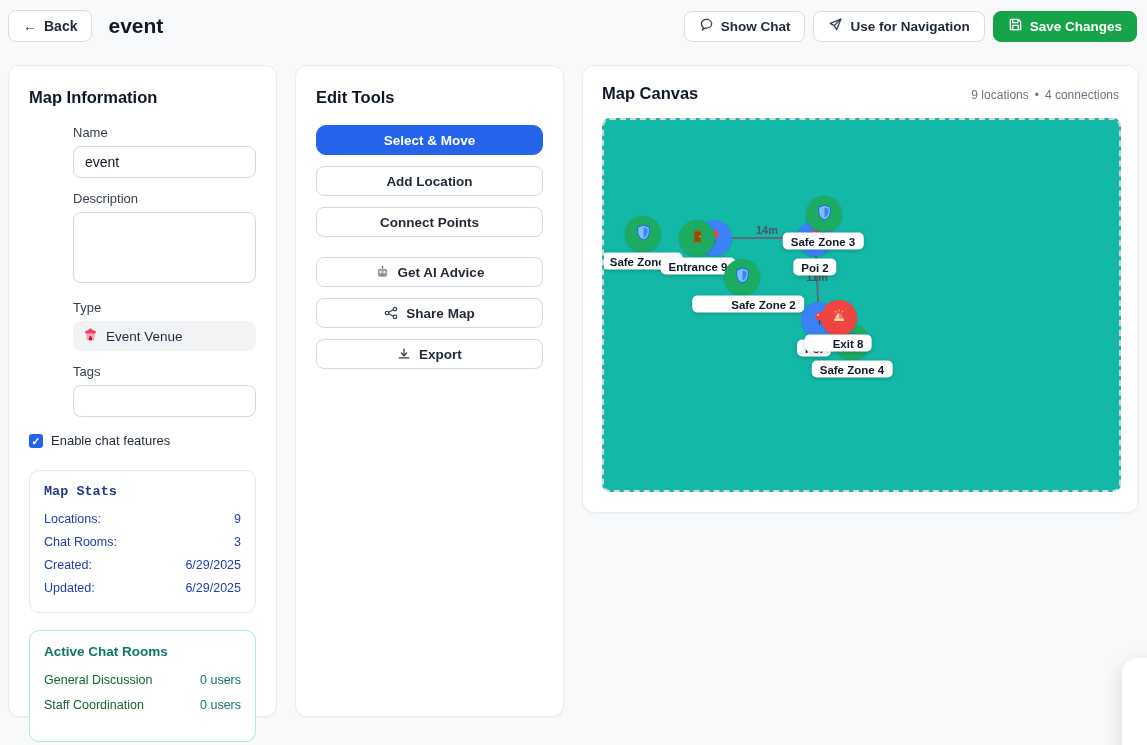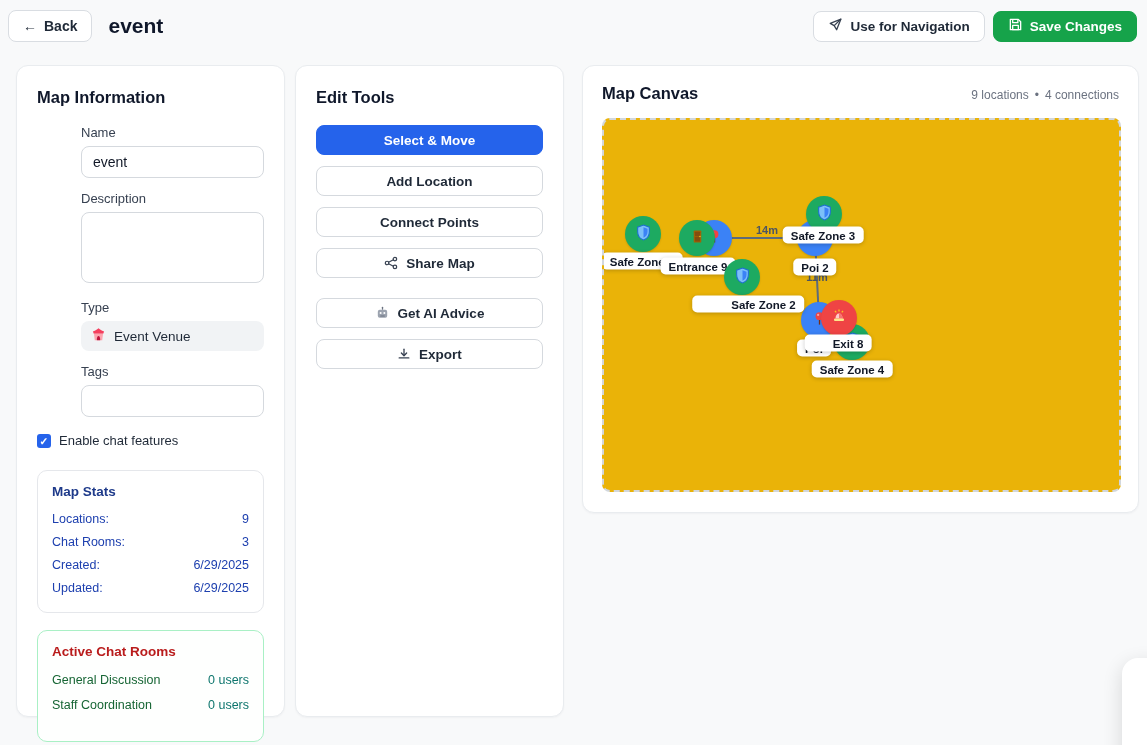--- a/index.html
+++ b/index.html
@@ -12,68 +12,76 @@
   .header { position:absolute; top:0; left:0; width:1147px; height:52px; display:flex; align-items:center; padding:0 10px 0 8px; }
   .btn { display:inline-flex; align-items:center; justify-content:center; gap:7px; border-radius:8px; font-size:13.5px; font-weight:700; font-family:inherit; cursor:pointer; white-space:nowrap; }
   .btn-outline { background:#fff; border:1px solid #d9dde2; color:#1f2937; }
   .back-btn { height:32px; padding:0 14px; font-size:14px; }
   .page-title { font-size:21px; font-weight:800; color:#0f172a; margin-left:16px; }
   .header-right { margin-left:auto; display:flex; gap:8px; align-items:center; }
   .hdr-btn { height:31px; padding:0 14px; }
   .btn-save { background:#16a34a; border:1px solid #16a34a; color:#fff; height:31px; padding:0 14px; }
   
   .card { position:absolute; background:#fff; border:1px solid #e9ecef; border-radius:12px; box-shadow:0 1px 2px rgba(16,24,40,.04); }
-  .card-info  { left:16px;   top:65px; width:269px; height:652px; padding:20px; }
+  .card-info  { left:8px;   top:65px; width:269px; height:652px; padding:20px; }
   .card-tools { left:295px; top:65px; width:269px; height:652px; padding:20px; }
   .card-canvas{ left:582px; top:65px; width:557px; height:448px; padding:18px 19px; }
   .card-h { font-size:16.5px; font-weight:700; color:#0f172a; margin:2px 0 18px; }
   
   .f-label { display:block; font-size:13px; color:#374151; margin:0 0 6px; }
   .f-input { width:100%; height:32px; border:1px solid #d5d9de; border-radius:8px; padding:0 11px; font-size:14px; font-family:inherit; color:#111827; background:#fff; outline:none; }
   .f-area { width:100%; height:71px; border:1px solid #d5d9de; border-radius:8px; padding:8px 11px; font-size:14px; font-family:inherit; resize:none; outline:none; }
   .f-group { margin-bottom:13px;margin-left:44px; }
   .type-box { height:30px; background:#f1f3f5; border-radius:8px; display:flex; align-items:center; gap:8px; padding:0 10px; font-size:13.5px; color:#1f2937; cursor:pointer; }
   .check-row { display:flex; align-items:center; gap:8px; margin:16px 0 6px; font-size:13px; color:#1f2937; }
   .checkbox { width:14px; height:14px; border-radius:3px; background:#2563eb; color:#fff; font-size:10.5px; line-height:14px; text-align:center; font-weight:700; cursor:pointer; flex:0 0 auto; }
   
   .stats-card { border:1px solid #e5e7eb; border-radius:10px; padding:13px 14px; margin-top:22px; }
-  .stats-title { font-size:13.5px; font-weight:700; color:#1e3a8a; margin-bottom:8px; }
+  .stats-title { font-size:13.5px; font-weight:700; color:#1e3a8a; margin-bottom:8px;font-family:Liberation Mono, monospace; }
   .stats-row { display:flex; justify-content:space-between; font-size:12.5px; color:#1e40af; padding:4.5px 0; }
   .chat-card { border:1px solid #a9f0c5; border-radius:10px; padding:13px 14px; margin-top:17px; background:#fefffe; }
-  .chat-title { font-size:13.5px; font-weight:700; color:#b91c1c; margin-bottom:8px; }
+  .chat-title { font-size:13.5px; font-weight:700; color:#0f766e; margin-bottom:8px; }
   .chat-row { display:flex; justify-content:space-between; font-size:12.5px; color:#166534; padding:5.5px 0; }
   .chat-users { color:#0f766e; }
   
   .tool { width:100%; height:30px; border-radius:8px; font-size:13.5px; font-weight:700; font-family:inherit; display:flex; align-items:center; justify-content:center; gap:8px; margin-bottom:11px; background:#fff; border:1px solid #d5d9de; color:#1f2937; cursor:pointer; }
-  .tool-active { background:#2563eb; border-color:#2563eb; color:#fff; }
+  .tool-active { background:#2563eb; border-color:#2563eb; color:#fff;border-radius:10px; }
   .tool-gap { margin-top:20px; }
   .tool .ic { display:inline-flex; }
   
   .canvas-head { display:flex; align-items:baseline; justify-content:space-between; }
   .canvas-counts { font-size:12px; color:#6b7280; display:flex; gap:6px; }
-  .map-canvas { position:relative; margin-top:15px; width:519px; height:374px; background:#eab308; border:2px dashed #d2d7dd; border-radius:8px; overflow:hidden; cursor:crosshair; }
+  .map-canvas { position:relative; margin-top:15px; width:519px; height:374px; background:#14b8a6; border:2px dashed #d2d7dd; border-radius:8px; overflow:hidden; cursor:crosshair; }
   .edges { position:absolute; left:0; top:0; width:100%; height:100%; }
   .node { position:absolute; width:36px; height:36px; border-radius:50%; display:flex; align-items:center; justify-content:center; transform:translate(-50%,-50%); cursor:grab; box-shadow:0 1px 2px rgba(0,0,0,.15); }
   .node-label { position:absolute; transform:translate(-50%,-50%); background:#fff; padding:2.5px 8px; border-radius:5px; font-size:11.5px; font-weight:700; color:#111827; white-space:nowrap; box-shadow:0 1px 4px rgba(0,0,0,.22); }
   .edge-text { font-size:11px; font-weight:700; fill:#4b5563; }
   
   .float-widget { position:absolute; left:1122px; top:658px; width:60px; height:120px; background:#fff; border-radius:16px; box-shadow:0 6px 20px rgba(0,0,0,.14); cursor:pointer; }
 </style>
 </head>
 <body>
 
 <div class="header">
   <button class="btn btn-outline back-btn">
     <span>←</span>
     <span>Back</span>
   </button>
   <div class="page-title">event</div>
   <div class="header-right">
     <button class="btn btn-outline hdr-btn">
       <span class="ic">
+        <svg width="15" height="15" viewBox="0 0 16 16" fill="none" stroke="#374151" stroke-width="1.4">
+            <path d="M8 2.5 C4.9 2.5 2.5 4.6 2.5 7.2 C2.5 8.7 3.3 10 4.5 10.9 L4 13.5 L6.8 11.7 C7.2 11.8 7.6 11.9 8 11.9 C11.1 11.9 13.5 9.8 13.5 7.2 C13.5 4.6 11.1 2.5 8 2.5 Z"></path>
+          </svg>
+      </span>
+      <span>Show Chat</span>
+    </button>
+    <button class="btn btn-outline hdr-btn">
+      <span class="ic">
         <svg width="15" height="15" viewBox="0 0 16 16" fill="none" stroke="#374151" stroke-width="1.4" stroke-linejoin="round">
             <path d="M13.8 2.2 L2.4 6.8 L6.6 9.2 L9.2 13.6 Z"></path>
             <path d="M13.8 2.2 L6.6 9.2"></path>
           </svg>
       </span>
       <span>Use for Navigation</span>
     </button>
     <button class="btn btn-save">
       <span class="ic">
         <svg width="15" height="15" viewBox="0 0 16 16" fill="none" stroke="#ffffff" stroke-width="1.4" stroke-linejoin="round">
@@ -167,44 +175,44 @@
   <div>
       <button class="tool tool-active">
         <span>Select &amp; Move</span>
       </button>
       <button class="tool">
         <span>Add Location</span>
       </button>
       <button class="tool">
         <span>Connect Points</span>
       </button>
-      <button class="tool">
-        <span class="ic">
-          <svg width="14" height="14" viewBox="0 0 16 16" fill="none" stroke="#374151" stroke-width="1.4">
-            <circle cx="12.5" cy="3.5" r="2"></circle>
-            <circle cx="3.5" cy="8" r="2"></circle>
-            <circle cx="12.5" cy="12.5" r="2"></circle>
-            <line x1="5.3" y1="7.1" x2="10.7" y2="4.3"></line>
-            <line x1="5.3" y1="8.9" x2="10.7" y2="11.7"></line>
-          </svg>
-        </span>
-        <span>Share Map</span>
-      </button>
       <button class="tool tool-gap">
         <span class="ic">
           <svg width="15" height="15" viewBox="0 0 16 16">
             <line x1="8" y1="2" x2="8" y2="4" stroke="#6b7280" stroke-width="1.2"></line>
             <circle cx="8" cy="1.8" r="0.9" fill="#6b7280"></circle>
             <rect x="3" y="4" width="10" height="8.5" rx="2" fill="#9ca3af"></rect>
             <circle cx="6" cy="7.5" r="1.1" fill="#fff"></circle>
             <circle cx="10" cy="7.5" r="1.1" fill="#fff"></circle>
             <rect x="5.5" y="10" width="5" height="1.2" rx="0.6" fill="#6b7280"></rect>
           </svg>
         </span>
         <span>Get AI Advice</span>
+      </button>
+      <button class="tool">
+        <span class="ic">
+          <svg width="14" height="14" viewBox="0 0 16 16" fill="none" stroke="#374151" stroke-width="1.4">
+            <circle cx="12.5" cy="3.5" r="2"></circle>
+            <circle cx="3.5" cy="8" r="2"></circle>
+            <circle cx="12.5" cy="12.5" r="2"></circle>
+            <line x1="5.3" y1="7.1" x2="10.7" y2="4.3"></line>
+            <line x1="5.3" y1="8.9" x2="10.7" y2="11.7"></line>
+          </svg>
+        </span>
+        <span>Share Map</span>
       </button>
       <button class="tool">
         <span class="ic">
           <svg width="14" height="14" viewBox="0 0 16 16" fill="none" stroke="#374151" stroke-width="1.5" stroke-linecap="round" stroke-linejoin="round">
             <path d="M8 2.5 V9.5"></path>
             <path d="M5 6.8 L8 10 L11 6.8"></path>
             <path d="M2.5 12.5 H13.5"></path>
           </svg>
         </span>
         <span>Export</span>
@@ -258,21 +266,21 @@
             <circle cx="6.5" cy="4.2" r="1.2" fill="#fca5a5"></circle>
           </svg></span>
       </div>
       <div class="node-label" style="left: 211px; top: 147px;">Poi 2</div>
       <div class="node" style="left: 220px; top: 94px; background: rgb(29, 170, 97);">
         <span class="ic"><svg width="17" height="17" viewBox="0 0 16 16">
             <path d="M8 1 L13.5 3 V7.2 C13.5 11 11.2 13.8 8 15 C4.8 13.8 2.5 11 2.5 7.2 V3 Z" fill="#7cc0f8" stroke="#1d6fd1" stroke-width="1"></path>
             <path d="M8 3 L11.8 4.4 V7.4 C11.8 10 10.2 12.1 8 13 Z" fill="#3b82f6"></path>
           </svg></span>
       </div>
-      <div class="node-label" style="left: 219px; top: 115px;">Safe Zone 3</div>
+      <div class="node-label" style="left: 219px; top: 121px;">Safe Zone 3</div>
       <div class="node" style="left: 215px; top: 200px; background: rgb(59, 130, 246);">
         <span class="ic"><svg width="15" height="15" viewBox="0 0 16 16">
             <line x1="8" y1="9" x2="8" y2="14.5" stroke="#7c2d12" stroke-width="1.4"></line>
             <circle cx="8" cy="5.5" r="4.2" fill="#ef4444"></circle>
             <circle cx="6.5" cy="4.2" r="1.2" fill="#fca5a5"></circle>
           </svg></span>
       </div>
       <div class="node-label" style="left: 210px; top: 228px;">Poi</div>
       <div class="node" style="left: 248px; top: 222px; background: rgb(29, 170, 97);">
         <span class="ic"><svg width="17" height="17" viewBox="0 0 16 16">

